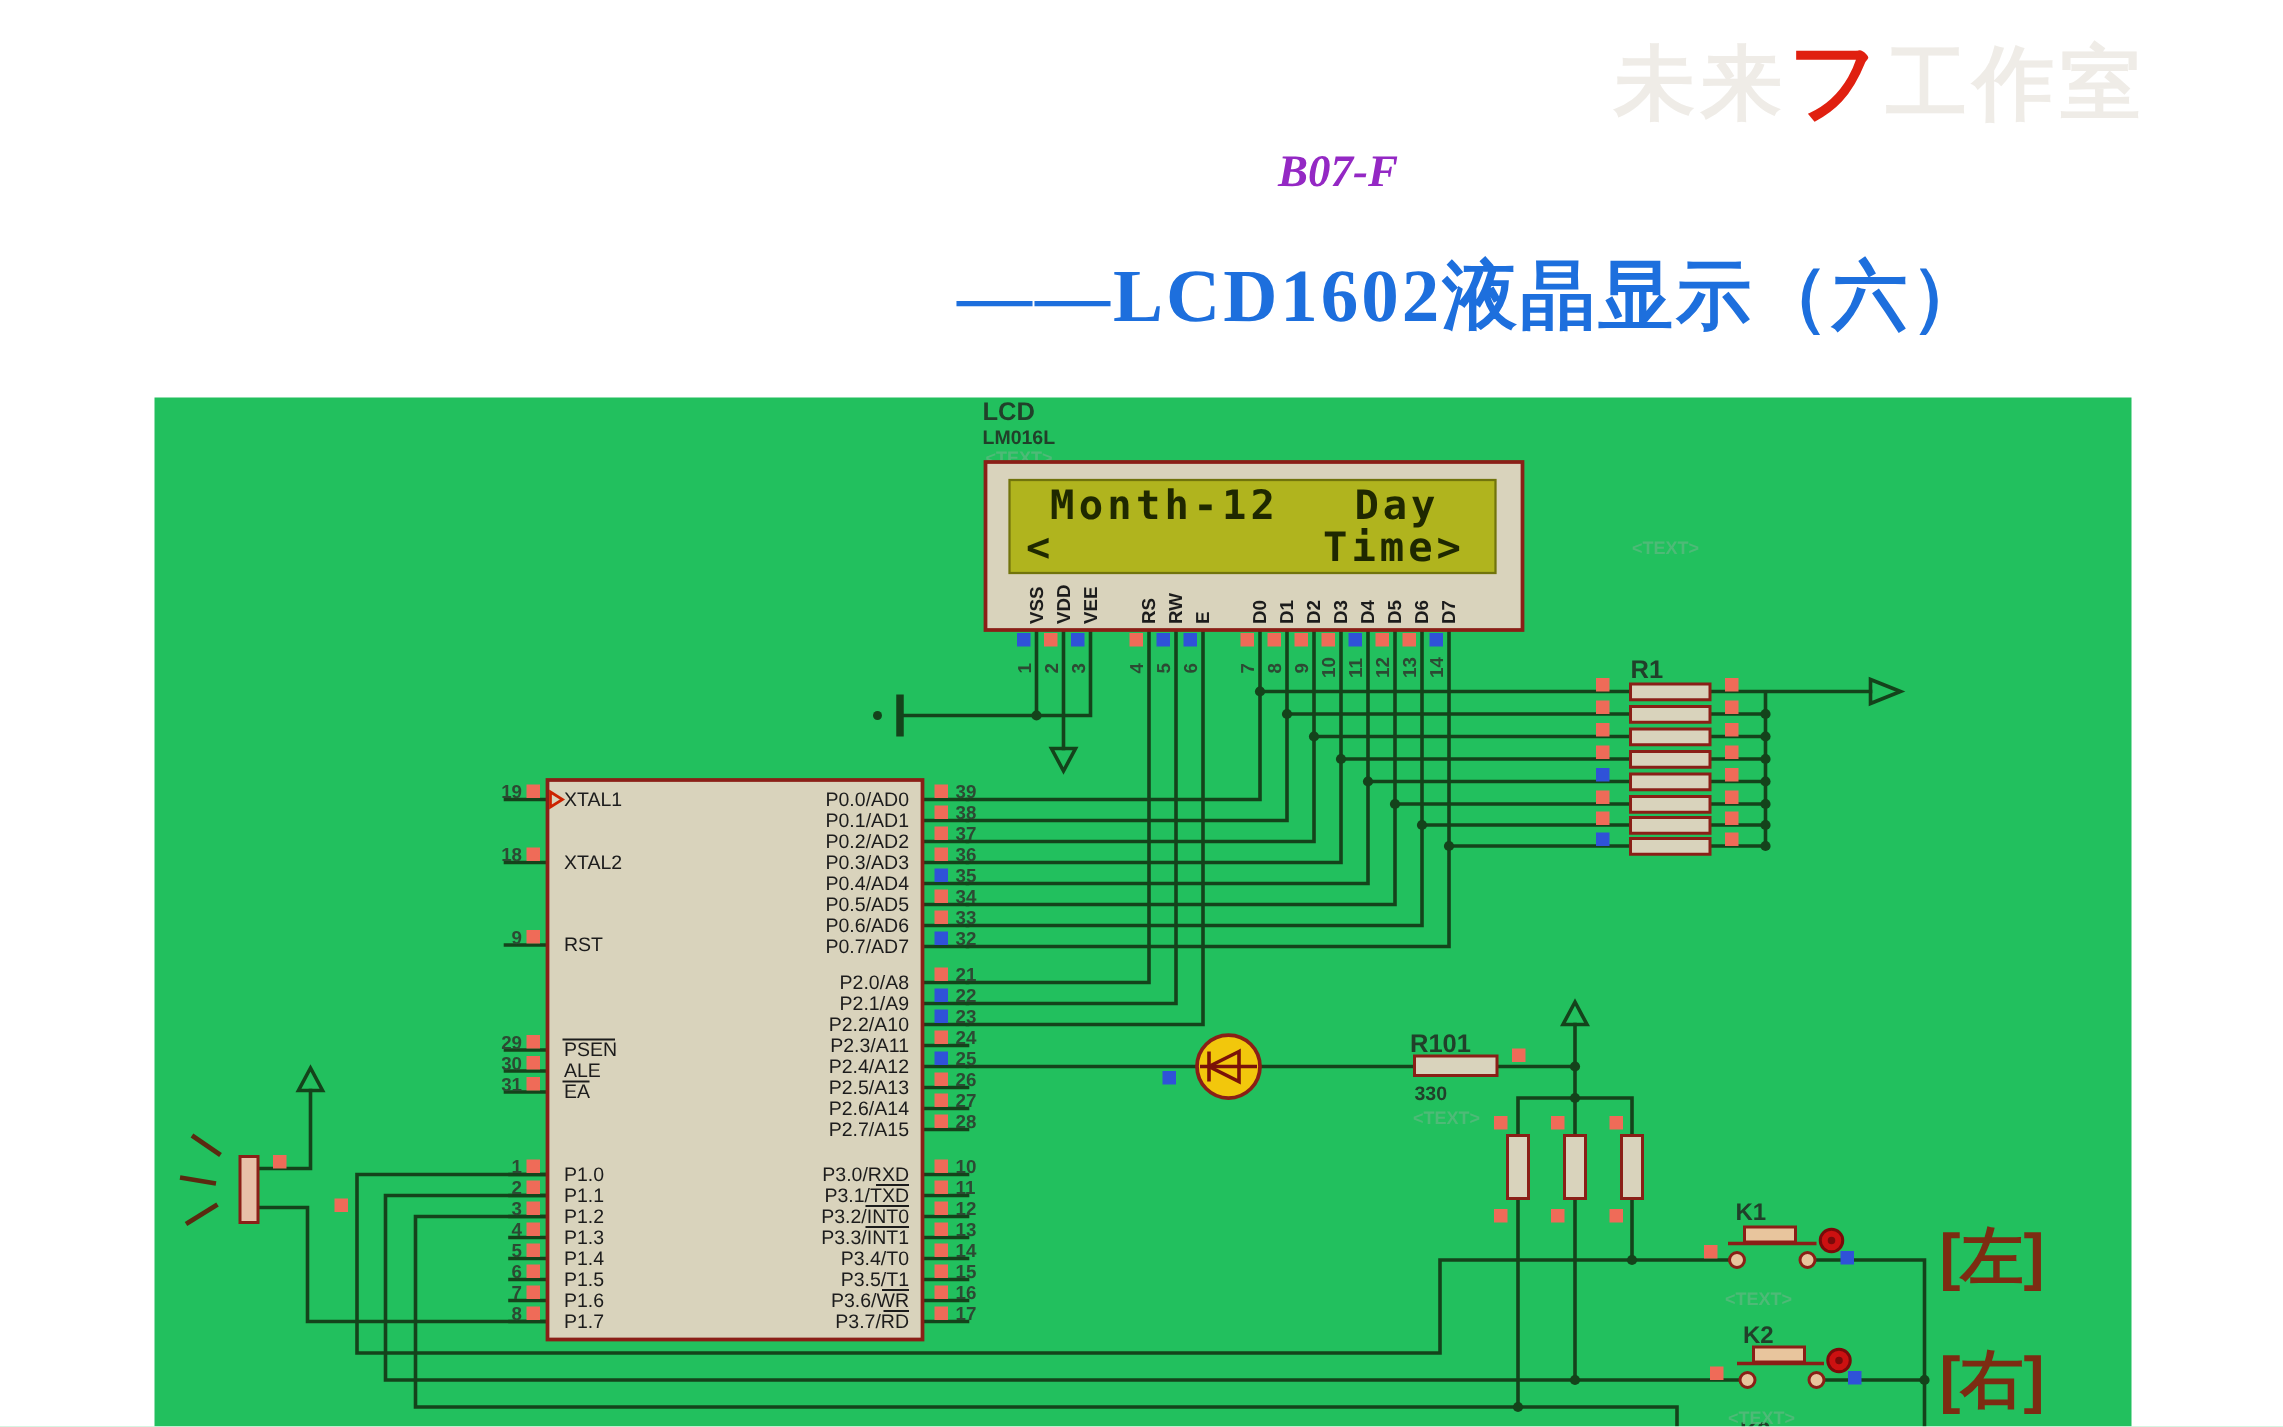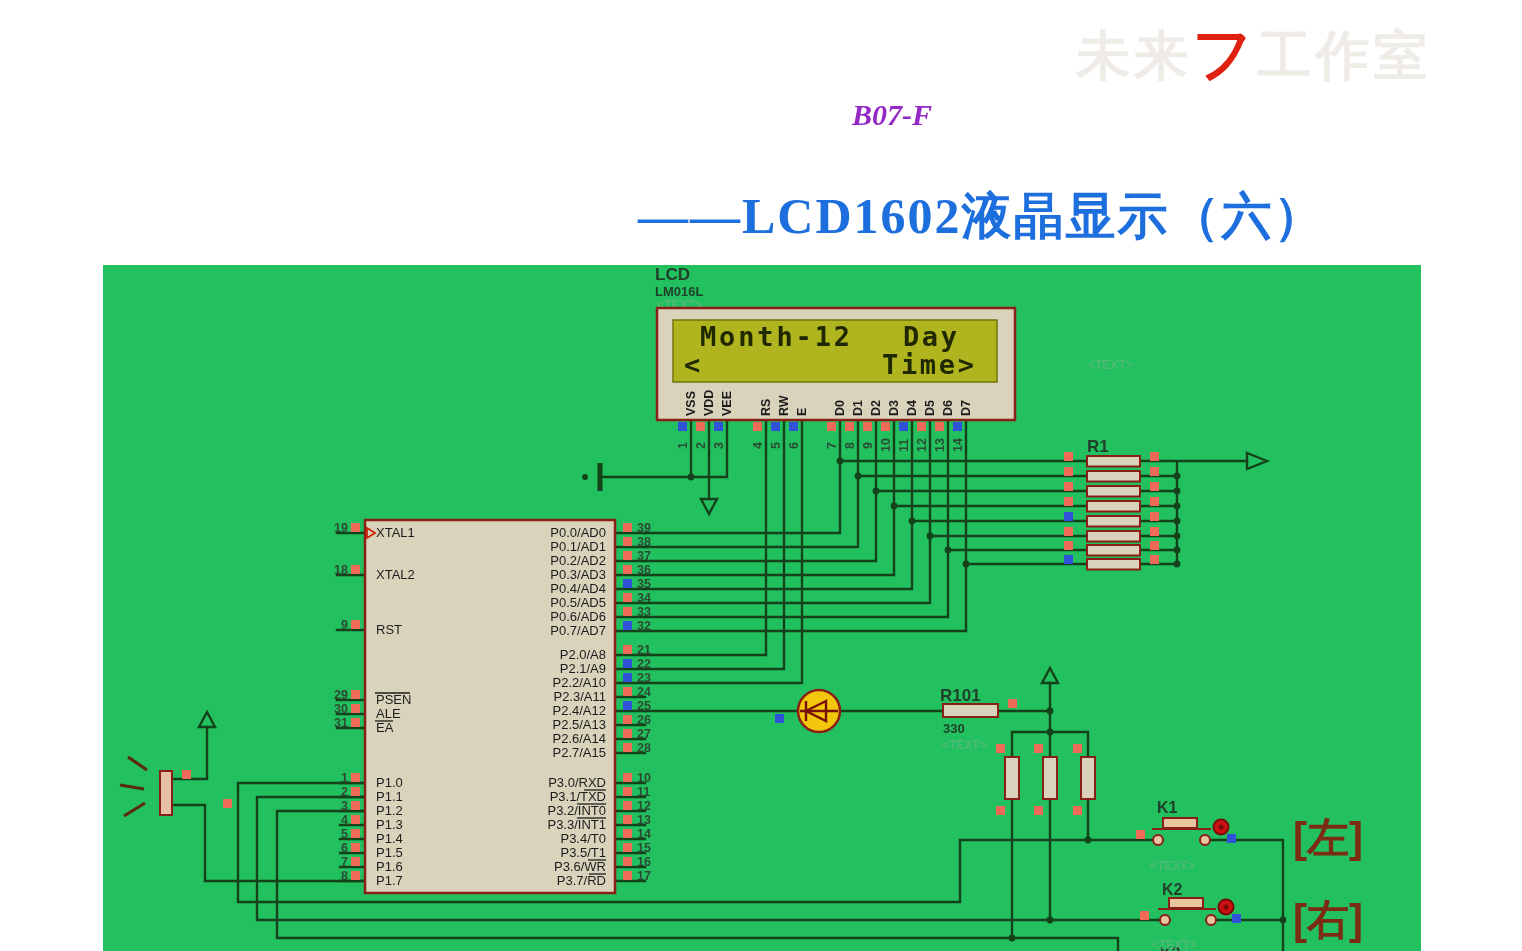--- a/index.html
+++ b/index.html
@@ -9,21 +9,21 @@
   #watermark{position:absolute;left:1076px;top:14px;font-size:54px;font-weight:bold;
              letter-spacing:4px;color:var(--watermark-gray);white-space:nowrap;}
   #watermark .wglyph{color:var(--watermark-red);font-size:60px;font-weight:bold;}
   #main-title{position:absolute;left:128px;top:62px;font-family:"Liberation Serif",serif;
               font-weight:bold;font-size:60px;letter-spacing:9px;white-space:nowrap;font-style:italic;}
   #main-title .tblue{color:var(--title-blue);}
   #main-title .tred{color:var(--title-red);}
   #code-tag{position:absolute;left:852px;top:98px;font-family:Liberation Serif, serif;
             font-style:italic;font-weight:bold;font-size:30px;color:var(--code-purple);}
   #subtitle{position:absolute;left:638px;top:164px;font-family:"Liberation Serif",serif;
-            font-weight:bold;font-size:50px;letter-spacing:2px;color:var(--subtitle-blue);white-space:nowrap;margin-top:19px;}
+            font-weight:bold;font-size:50px;letter-spacing:2px;color:var(--subtitle-blue);white-space:nowrap;}
   
   #circuit{position:absolute;left:103px;top:265px;width:1318px;height:686px;background:var(--bg-green);text-align:right;}
   svg text{font-family:"Liberation Sans",sans-serif;}
   .wire{stroke:var(--wire);stroke-width:2.4;fill:none;stroke-linecap:square;}
   .gbar{stroke:var(--wire);stroke-width:5;}
   .dot{fill:var(--wire);}
   .comp{fill:var(--comp-fill);stroke:var(--comp-stroke);stroke-width:2;}
   .comp2{fill:var(--comp-fill);stroke:var(--comp-stroke);stroke-width:2.5;}
   .cap{fill:var(--btn-cap);stroke:var(--comp-stroke);stroke-width:2;}
   .sqr{fill:var(--pin-red);}

